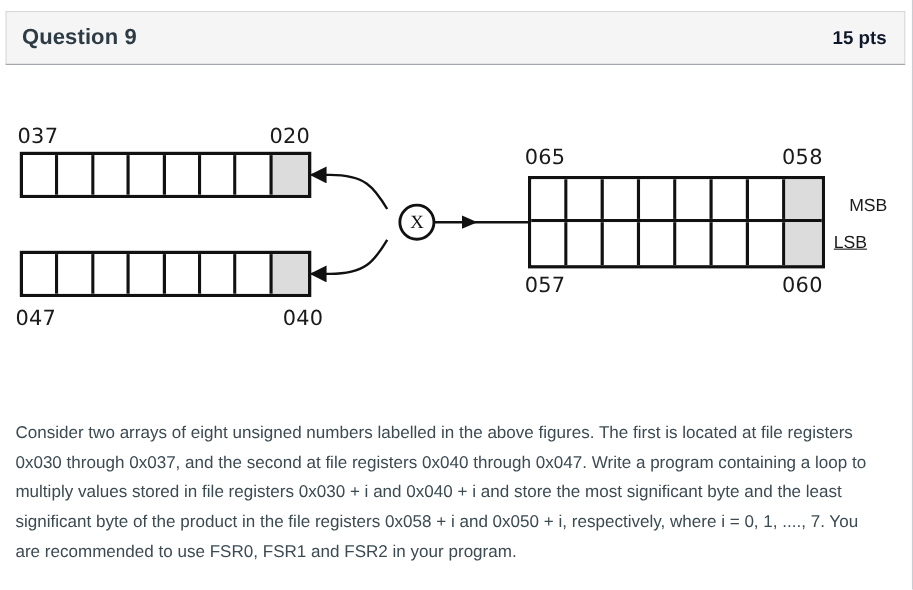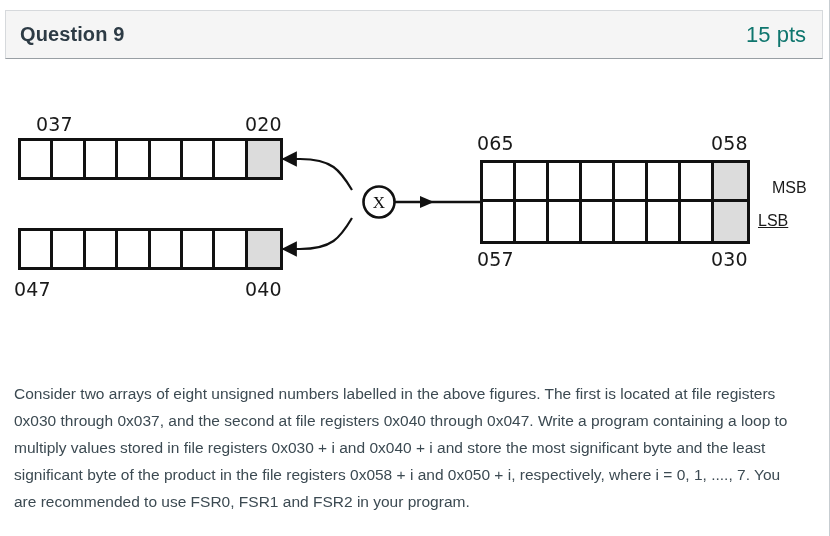--- a/index.html
+++ b/index.html
@@ -43,23 +43,23 @@
     justify-content: space-between;
     padding: 0 16px 0 14px;
   }
   #question-title {
     font-size: 20px;
     font-weight: bold;
     color: #2d3b45;
     letter-spacing: 0.1px;
   }
   #question-points {
-    font-size: 22px;
-    font-weight: normal;
-    color: #0f766e;
+    font-size: 17px;
+    font-weight: bold;
+    color: #0f172a;
   }
 
   
   #figure {
     position: absolute;
     left: 0;
     top: 60px;
     width: 830px;
     height: 265px;
   }
@@ -162,21 +162,21 @@
 
 <div id="page-frame"></div>
 
 <div id="question-header">
   <span id="question-title">Question 9</span>
   <span id="question-points">15 pts</span>
 </div>
 
 <div id="figure">
 
-  <span class="reg-label" style="left:16px; top:53px;margin-left:20px;">037</span>
+  <span class="reg-label" style="left:16px; top:53px;">037</span>
   <span class="reg-label" style="left:245px; top:53px;">020</span>
 
   <div class="array-row" id="array-a" style="left:18px; top:78px; width:265px; height:42px;">
     <div class="cell"></div>
     <div class="cell"></div>
     <div class="cell"></div>
     <div class="cell"></div>
     <div class="cell"></div>
     <div class="cell"></div>
     <div class="cell"></div>
@@ -188,21 +188,21 @@
     <div class="cell"></div>
     <div class="cell"></div>
     <div class="cell"></div>
     <div class="cell"></div>
     <div class="cell"></div>
     <div class="cell"></div>
     <div class="cell shaded"></div>
   </div>
 
   <span class="reg-label" style="left:14px; top:218px;">047</span>
-  <span class="reg-label" style="left:245px; top:218px;">040</span>
+  <span class="reg-label" style="left:257px; top:218px;">040</span>
 
   <span class="reg-label" style="left:477px; top:72px;">065</span>
   <span class="reg-label" style="left:711px; top:72px;">058</span>
 
   <div id="product-grid" style="left:480px; top:100px; width:270px; height:84px;">
     <div class="grid-row">
       <div class="cell"></div>
       <div class="cell"></div>
       <div class="cell"></div>
       <div class="cell"></div>
@@ -220,21 +220,21 @@
       <div class="cell"></div>
       <div class="cell"></div>
       <div class="cell shaded"></div>
     </div>
   </div>
 
   <span class="side-label" style="left:772px; top:119px;">MSB</span>
   <span class="side-label" style="left:758px; top:152px;text-decoration:underline;">LSB</span>
 
   <span class="reg-label" style="left:477px; top:188px;">057</span>
-  <span class="reg-label" style="left:711px; top:188px;">030</span>
+  <span class="reg-label" style="left:711px; top:188px;">060</span>
 
   <svg id="wire-layer" viewBox="0 0 830 265">
     <defs>
       <marker id="arrow-head" viewBox="0 0 10 10" refX="9" refY="5" markerWidth="7" markerHeight="7" orient="auto-start-reverse">
         <path d="M 0 0 L 10 5 L 0 10 z" fill="#111111"></path>
       </marker>
     </defs>
 
     <path d="M 283 99 L 300 99 C 332 99 340 110 352 130" fill="none" stroke="#111111" stroke-width="2.2" marker-start="url(#arrow-head)"></path>
 

